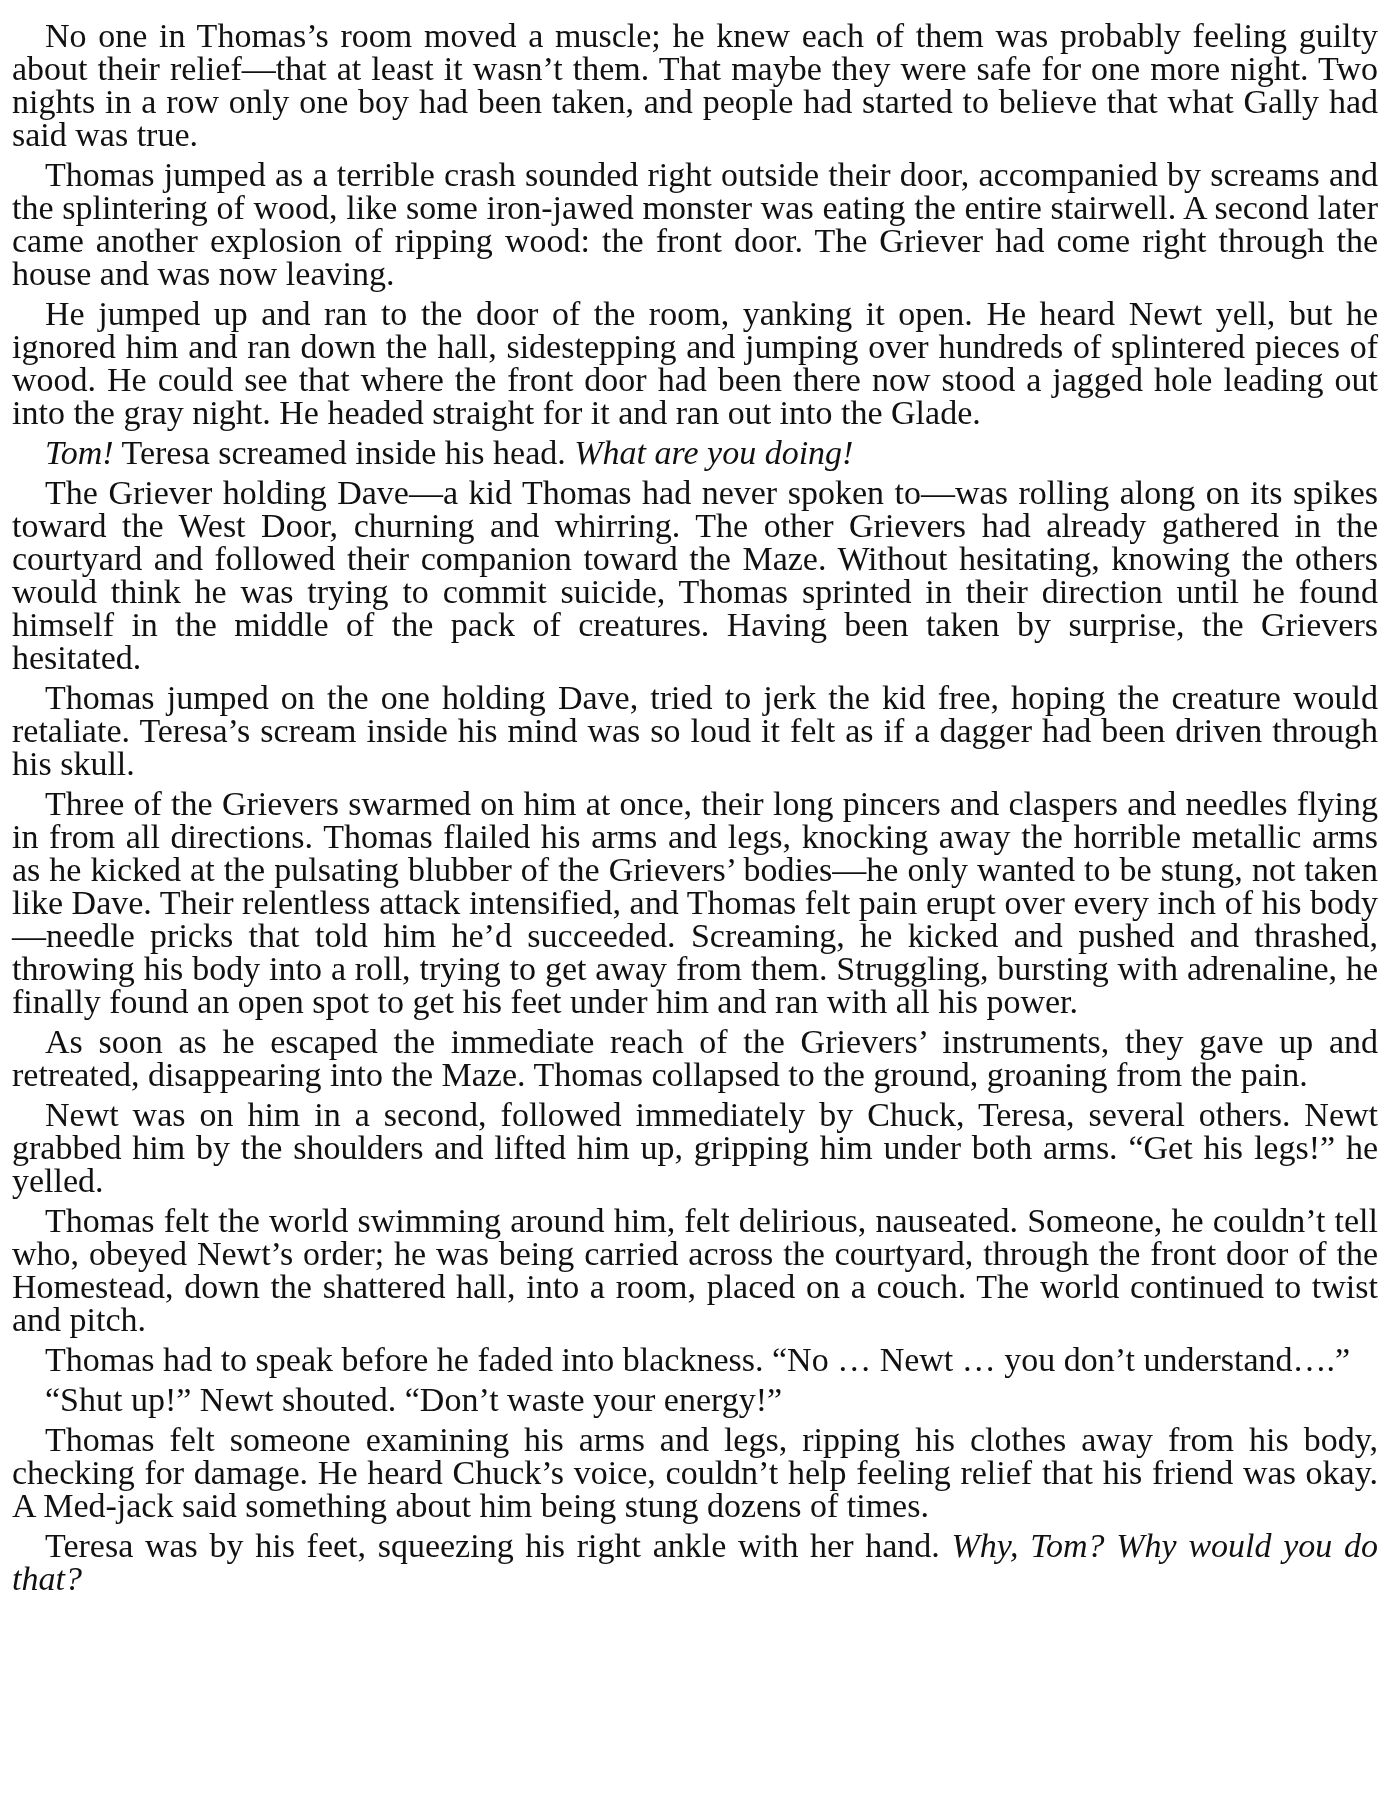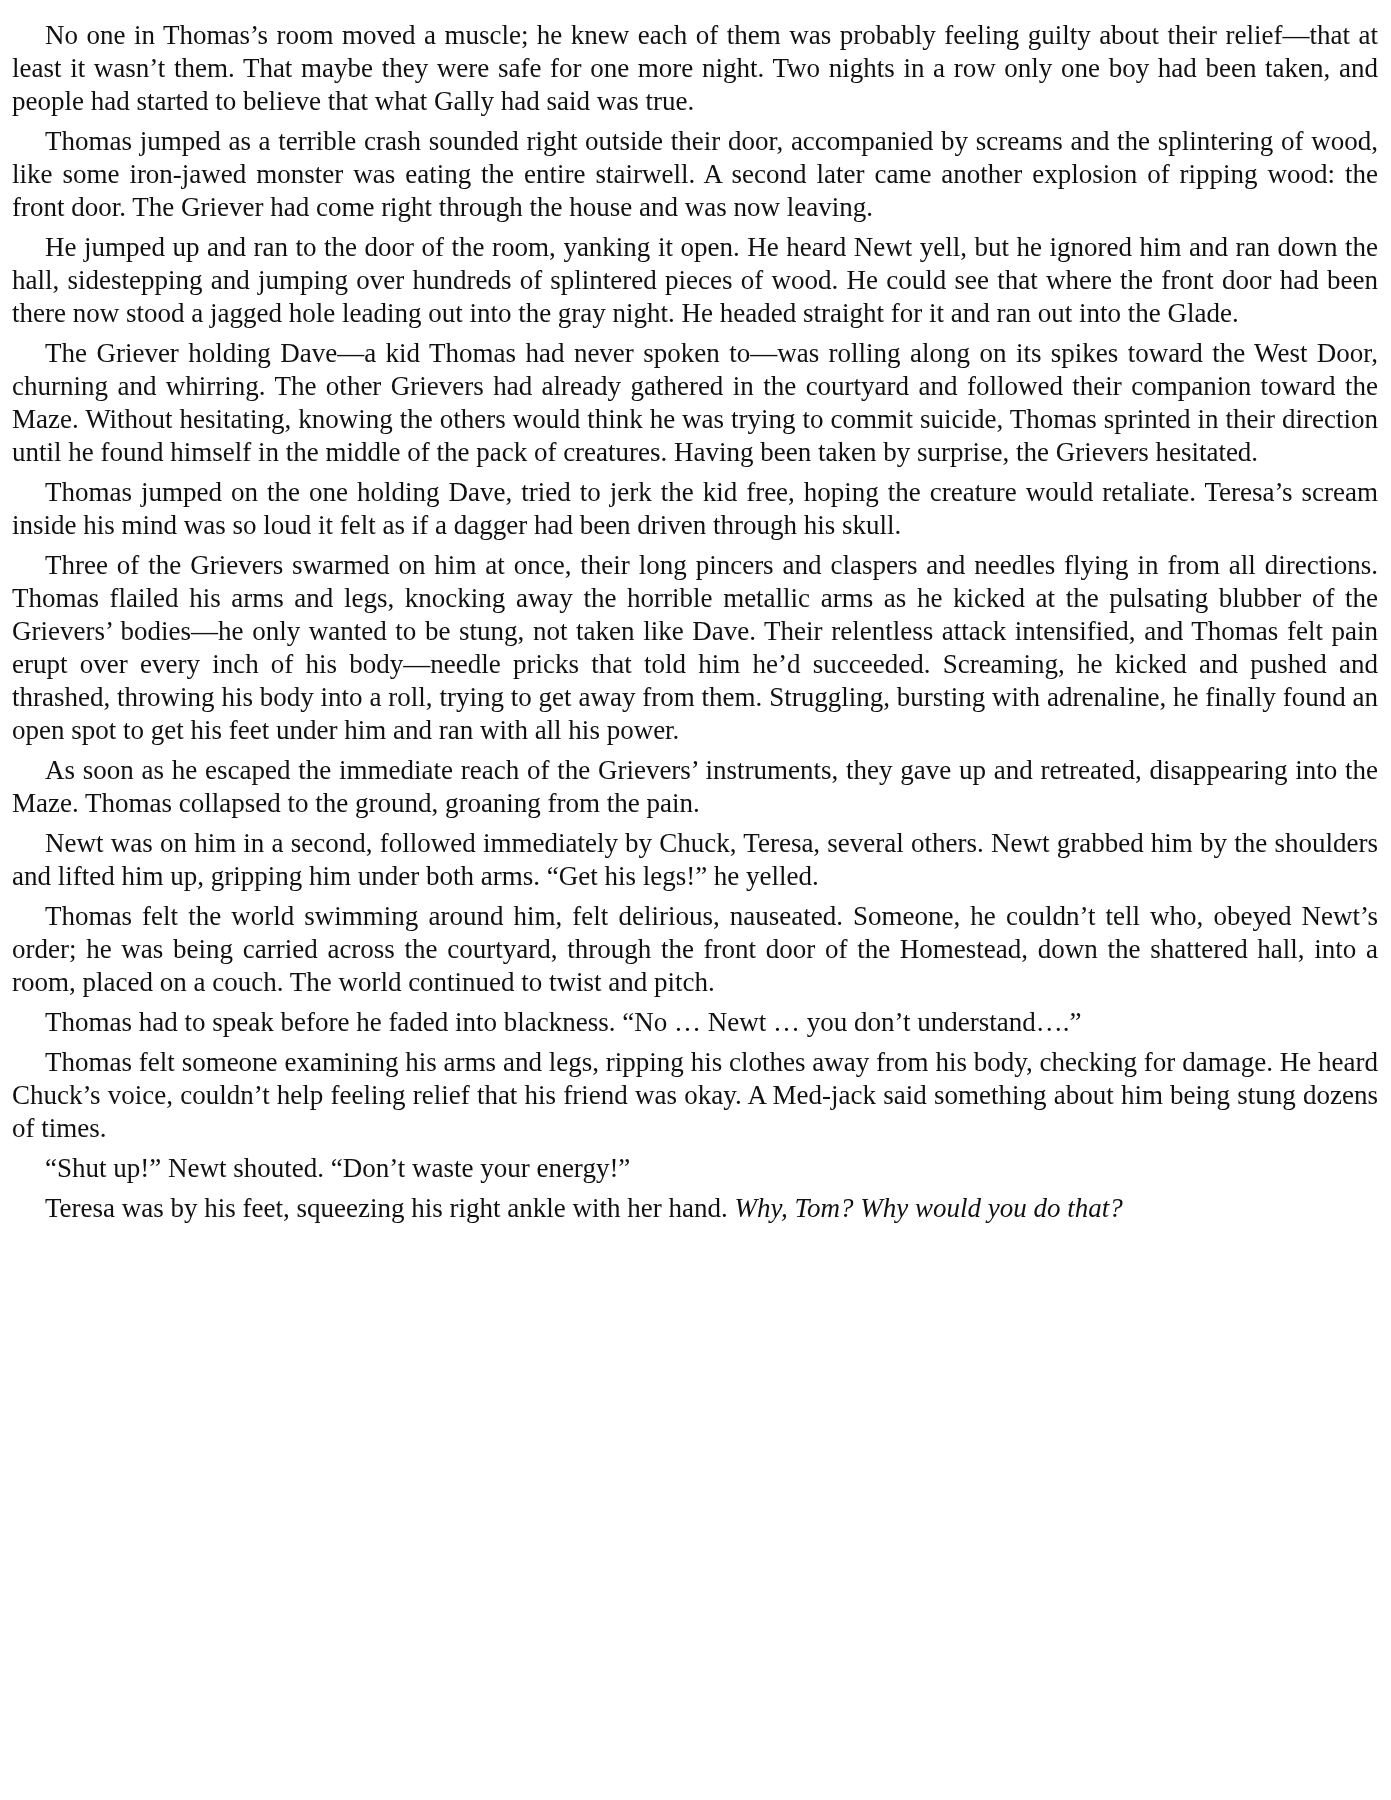--- a/index.html
+++ b/index.html
@@ -10,21 +10,21 @@
   body {
     width: 1391px;
     height: 1800px;
     overflow: hidden;
   }
   .page {
     box-sizing: border-box;
     width: 1391px;
     padding: 19px 13px 0 12px;
     font-family: "Liberation Serif", "DejaVu Serif", serif;
-    font-size: 27px;
+    font-size: 34px;
     line-height: 33px;
     color: #111111;
   }
   .para {
     margin: 0 0 7px 0;
     text-indent: 33px;
     text-align: justify;
     text-align-last: left;
     hyphens: none;
   }
@@ -38,20 +38,23 @@
   <p class="para">
     <span>No one in Thomas’s room moved a muscle; he knew each of them was probably feeling guilty about their relief—that at least it wasn’t them. That maybe they were safe for one more night. Two nights in a row only one boy had been taken, and people had started to believe that what Gally had said was true.</span>
   </p>
   <p class="para">
     <span>Thomas jumped as a terrible crash sounded right outside their door, accompanied by screams and the splintering of wood, like some iron-jawed monster was eating the entire stairwell. A second later came another explosion of ripping wood: the front door. The Griever had come right through the house and was now leaving.</span>
   </p>
   <p class="para">
     <span>He jumped up and ran to the door of the room, yanking it open. He heard Newt yell, but he ignored him and ran down the hall, sidestepping and jumping over hundreds of splintered pieces of wood. He could see that where the front door had been there now stood a jagged hole leading out into the gray night. He headed straight for it and ran out into the Glade.</span>
   </p>
   <p class="para">
+    <span class="seg-italic">Tom!</span><span class="seg-plain"> Teresa screamed inside his head. </span><span class="seg-italic">What are you doing!</span>
+  </p>
+  <p class="para">
     <span>The Griever holding Dave—a kid Thomas had never spoken to—was rolling along on its spikes toward the West Door, churning and whirring. The other Grievers had already gathered in the courtyard and followed their companion toward the Maze. Without hesitating, knowing the others would think he was trying to commit suicide, Thomas sprinted in their direction until he found himself in the middle of the pack of creatures. Having been taken by surprise, the Grievers hesitated.</span>
   </p>
   <p class="para">
     <span>Thomas jumped on the one holding Dave, tried to jerk the kid free, hoping the creature would retaliate. Teresa’s scream inside his mind was so loud it felt as if a dagger had been driven through his skull.</span>
   </p>
   <p class="para">
     <span>Three of the Grievers swarmed on him at once, their long pincers and claspers and needles flying in from all directions. Thomas flailed his arms and legs, knocking away the horrible metallic arms as he kicked at the pulsating blubber of the Grievers’ bodies—he only wanted to be stung, not taken like Dave. Their relentless attack intensified, and Thomas felt pain erupt over every inch of his body—needle pricks that told him he’d succeeded. Screaming, he kicked and pushed and thrashed, throwing his body into a roll, trying to get away from them. Struggling, bursting with adrenaline, he finally found an open spot to get his feet under him and ran with all his power.</span>
   </p>
   <p class="para">
     <span>As soon as he escaped the immediate reach of the Grievers’ instruments, they gave up and retreated, disappearing into the Maze. Thomas collapsed to the ground, groaning from the pain.</span>
@@ -59,21 +62,21 @@
   <p class="para">
     <span>Newt was on him in a second, followed immediately by Chuck, Teresa, several others. Newt grabbed him by the shoulders and lifted him up, gripping him under both arms. “Get his legs!” he yelled.</span>
   </p>
   <p class="para">
     <span>Thomas felt the world swimming around him, felt delirious, nauseated. Someone, he couldn’t tell who, obeyed Newt’s order; he was being carried across the courtyard, through the front door of the Homestead, down the shattered hall, into a room, placed on a couch. The world continued to twist and pitch.</span>
   </p>
   <p class="para">
     <span>Thomas had to speak before he faded into blackness. “No … Newt … you don’t understand….”</span>
   </p>
   <p class="para">
-    <span>Thomas felt someone examining his arms and legs, ripping his clothes away from his body, checking for damage. He heard Chuck’s voice, couldn’t help feeling relief that his friend was okay. A Med-jack said something about him being stung dozens of times.</span>
+    <span>“Shut up!” Newt shouted. “Don’t waste your energy!”</span>
   </p>
   <p class="para">
-    <span>“Shut up!” Newt shouted. “Don’t waste your energy!”</span>
+    <span>Thomas felt someone examining his arms and legs, ripping his clothes away from his body, checking for damage. He heard Chuck’s voice, couldn’t help feeling relief that his friend was okay. A Med-jack said something about him being stung dozens of times.</span>
   </p>
   <p class="para">
     <span class="seg-plain">Teresa was by his feet, squeezing his right ankle with her hand. </span><span class="seg-italic">Why, Tom? Why would you do that?</span>
   </p>
 </div>
 
 </body></html>

